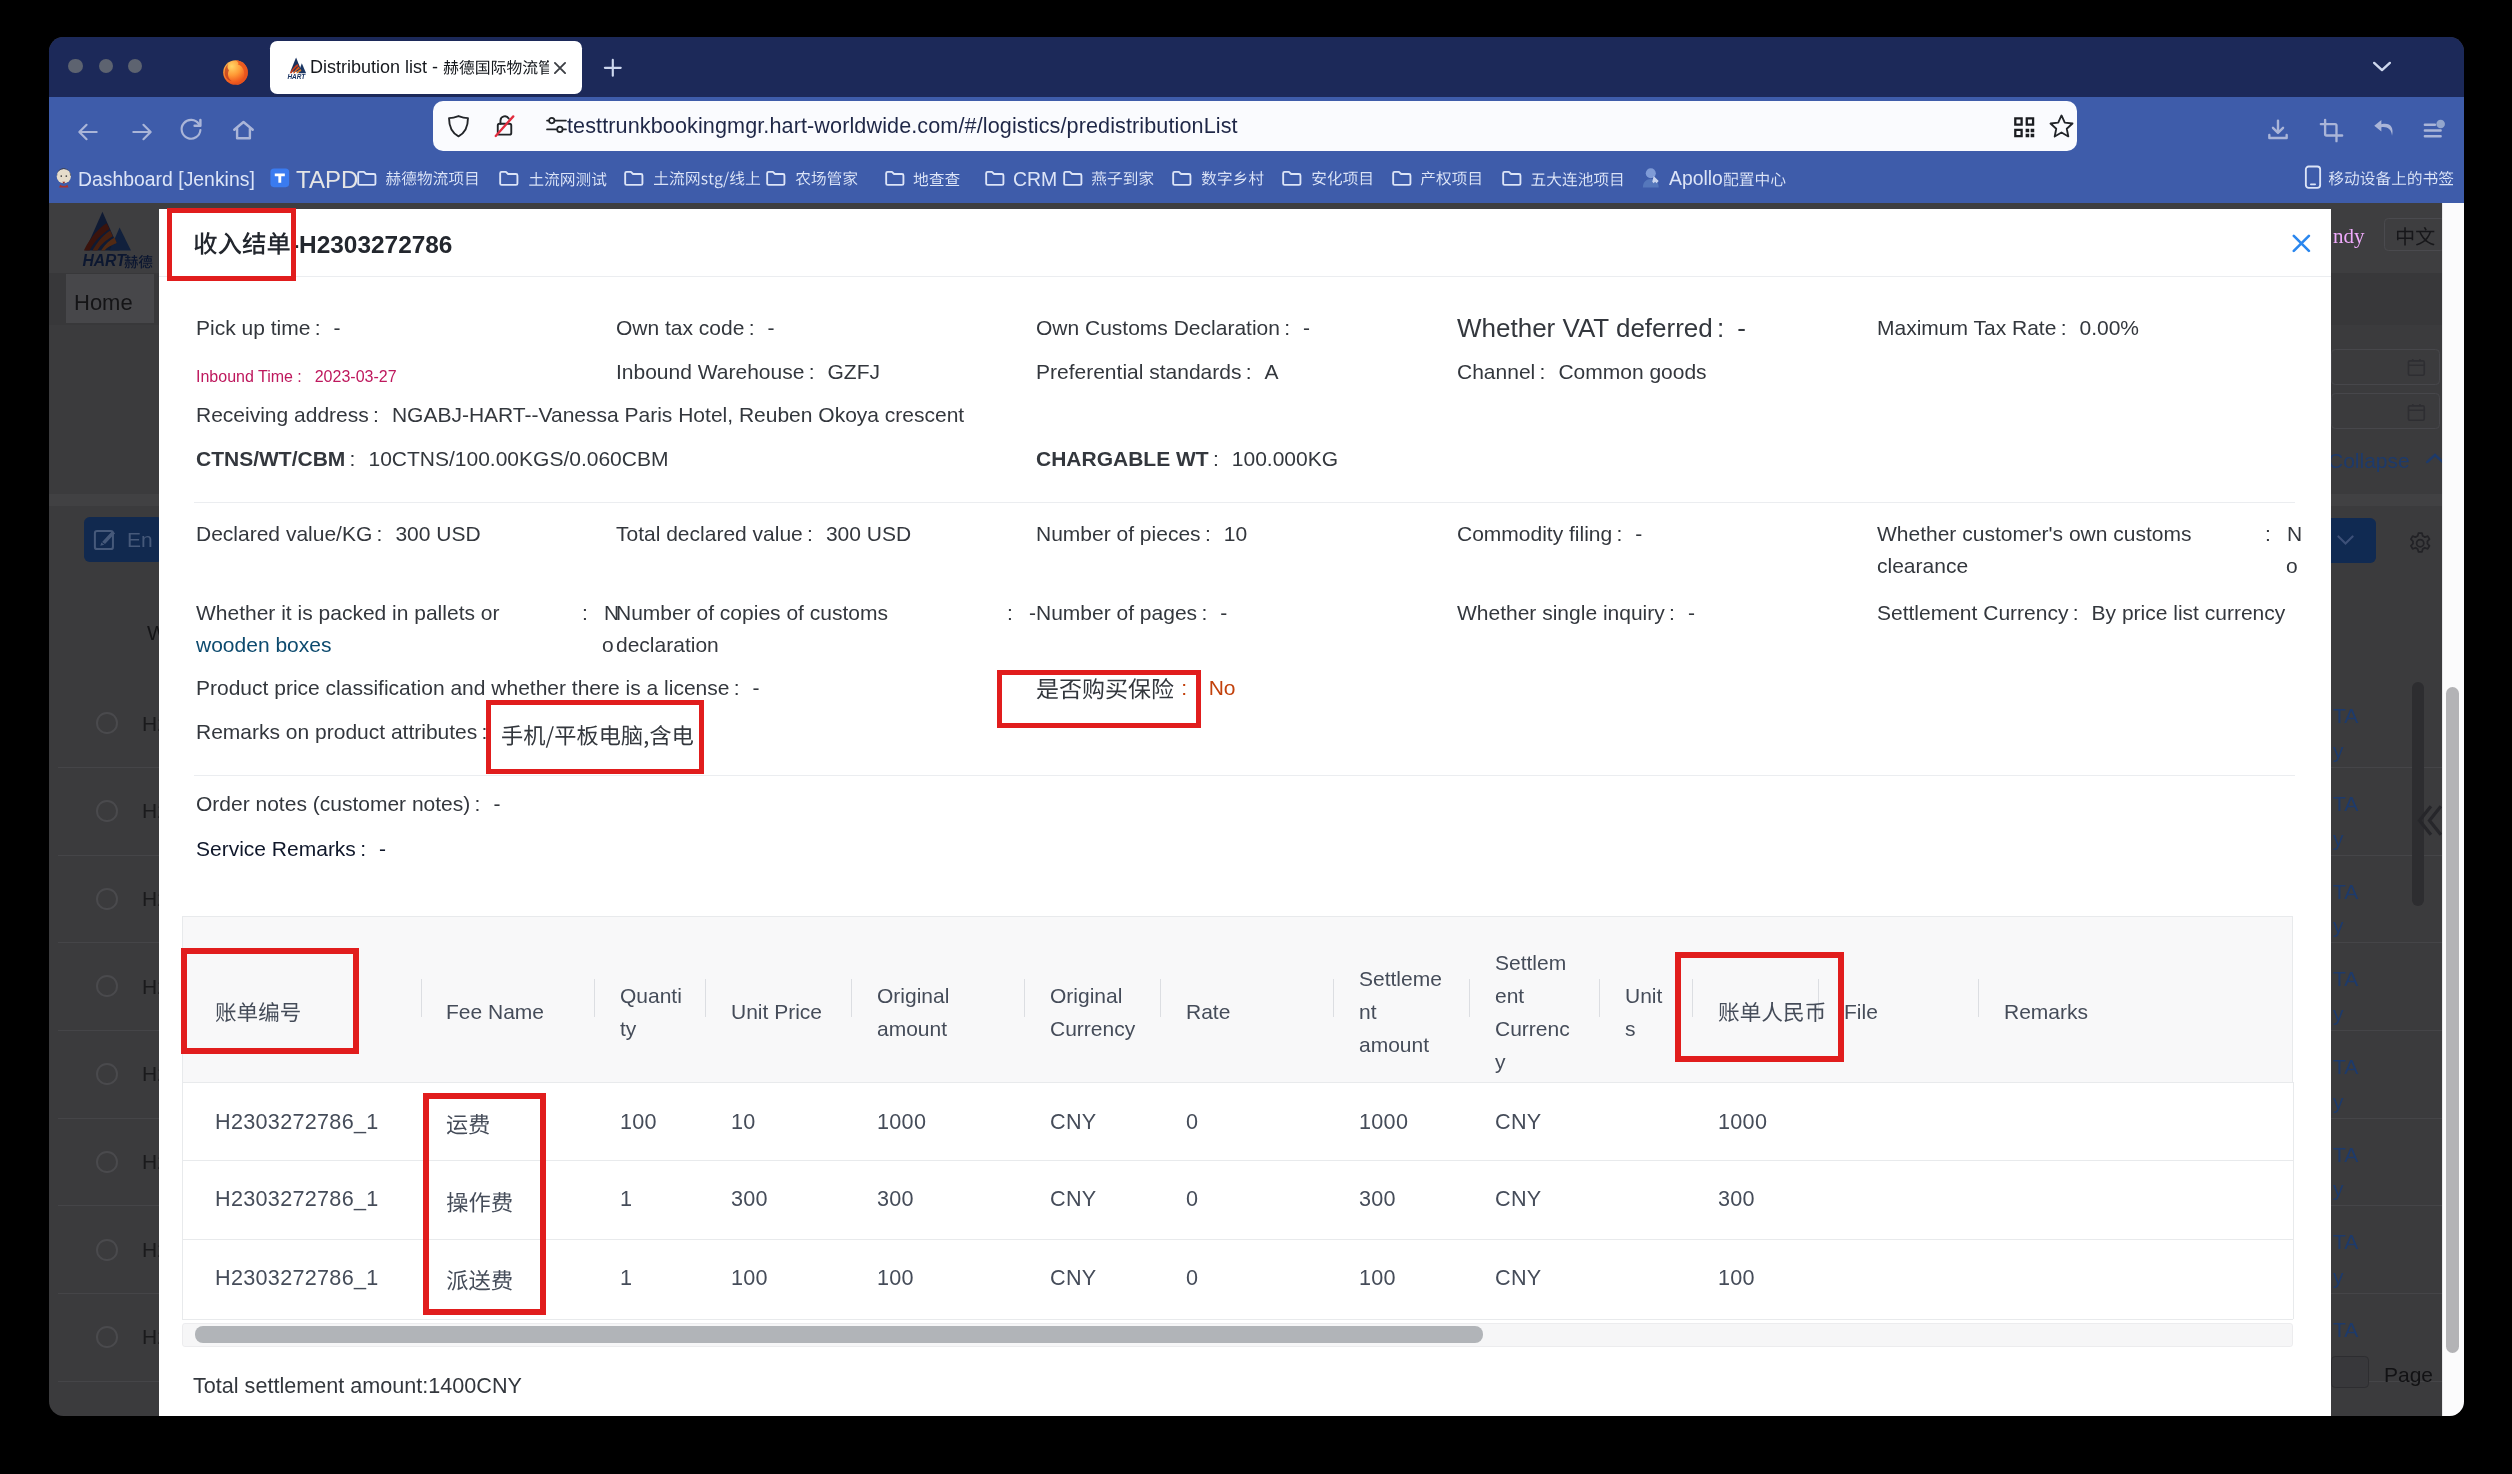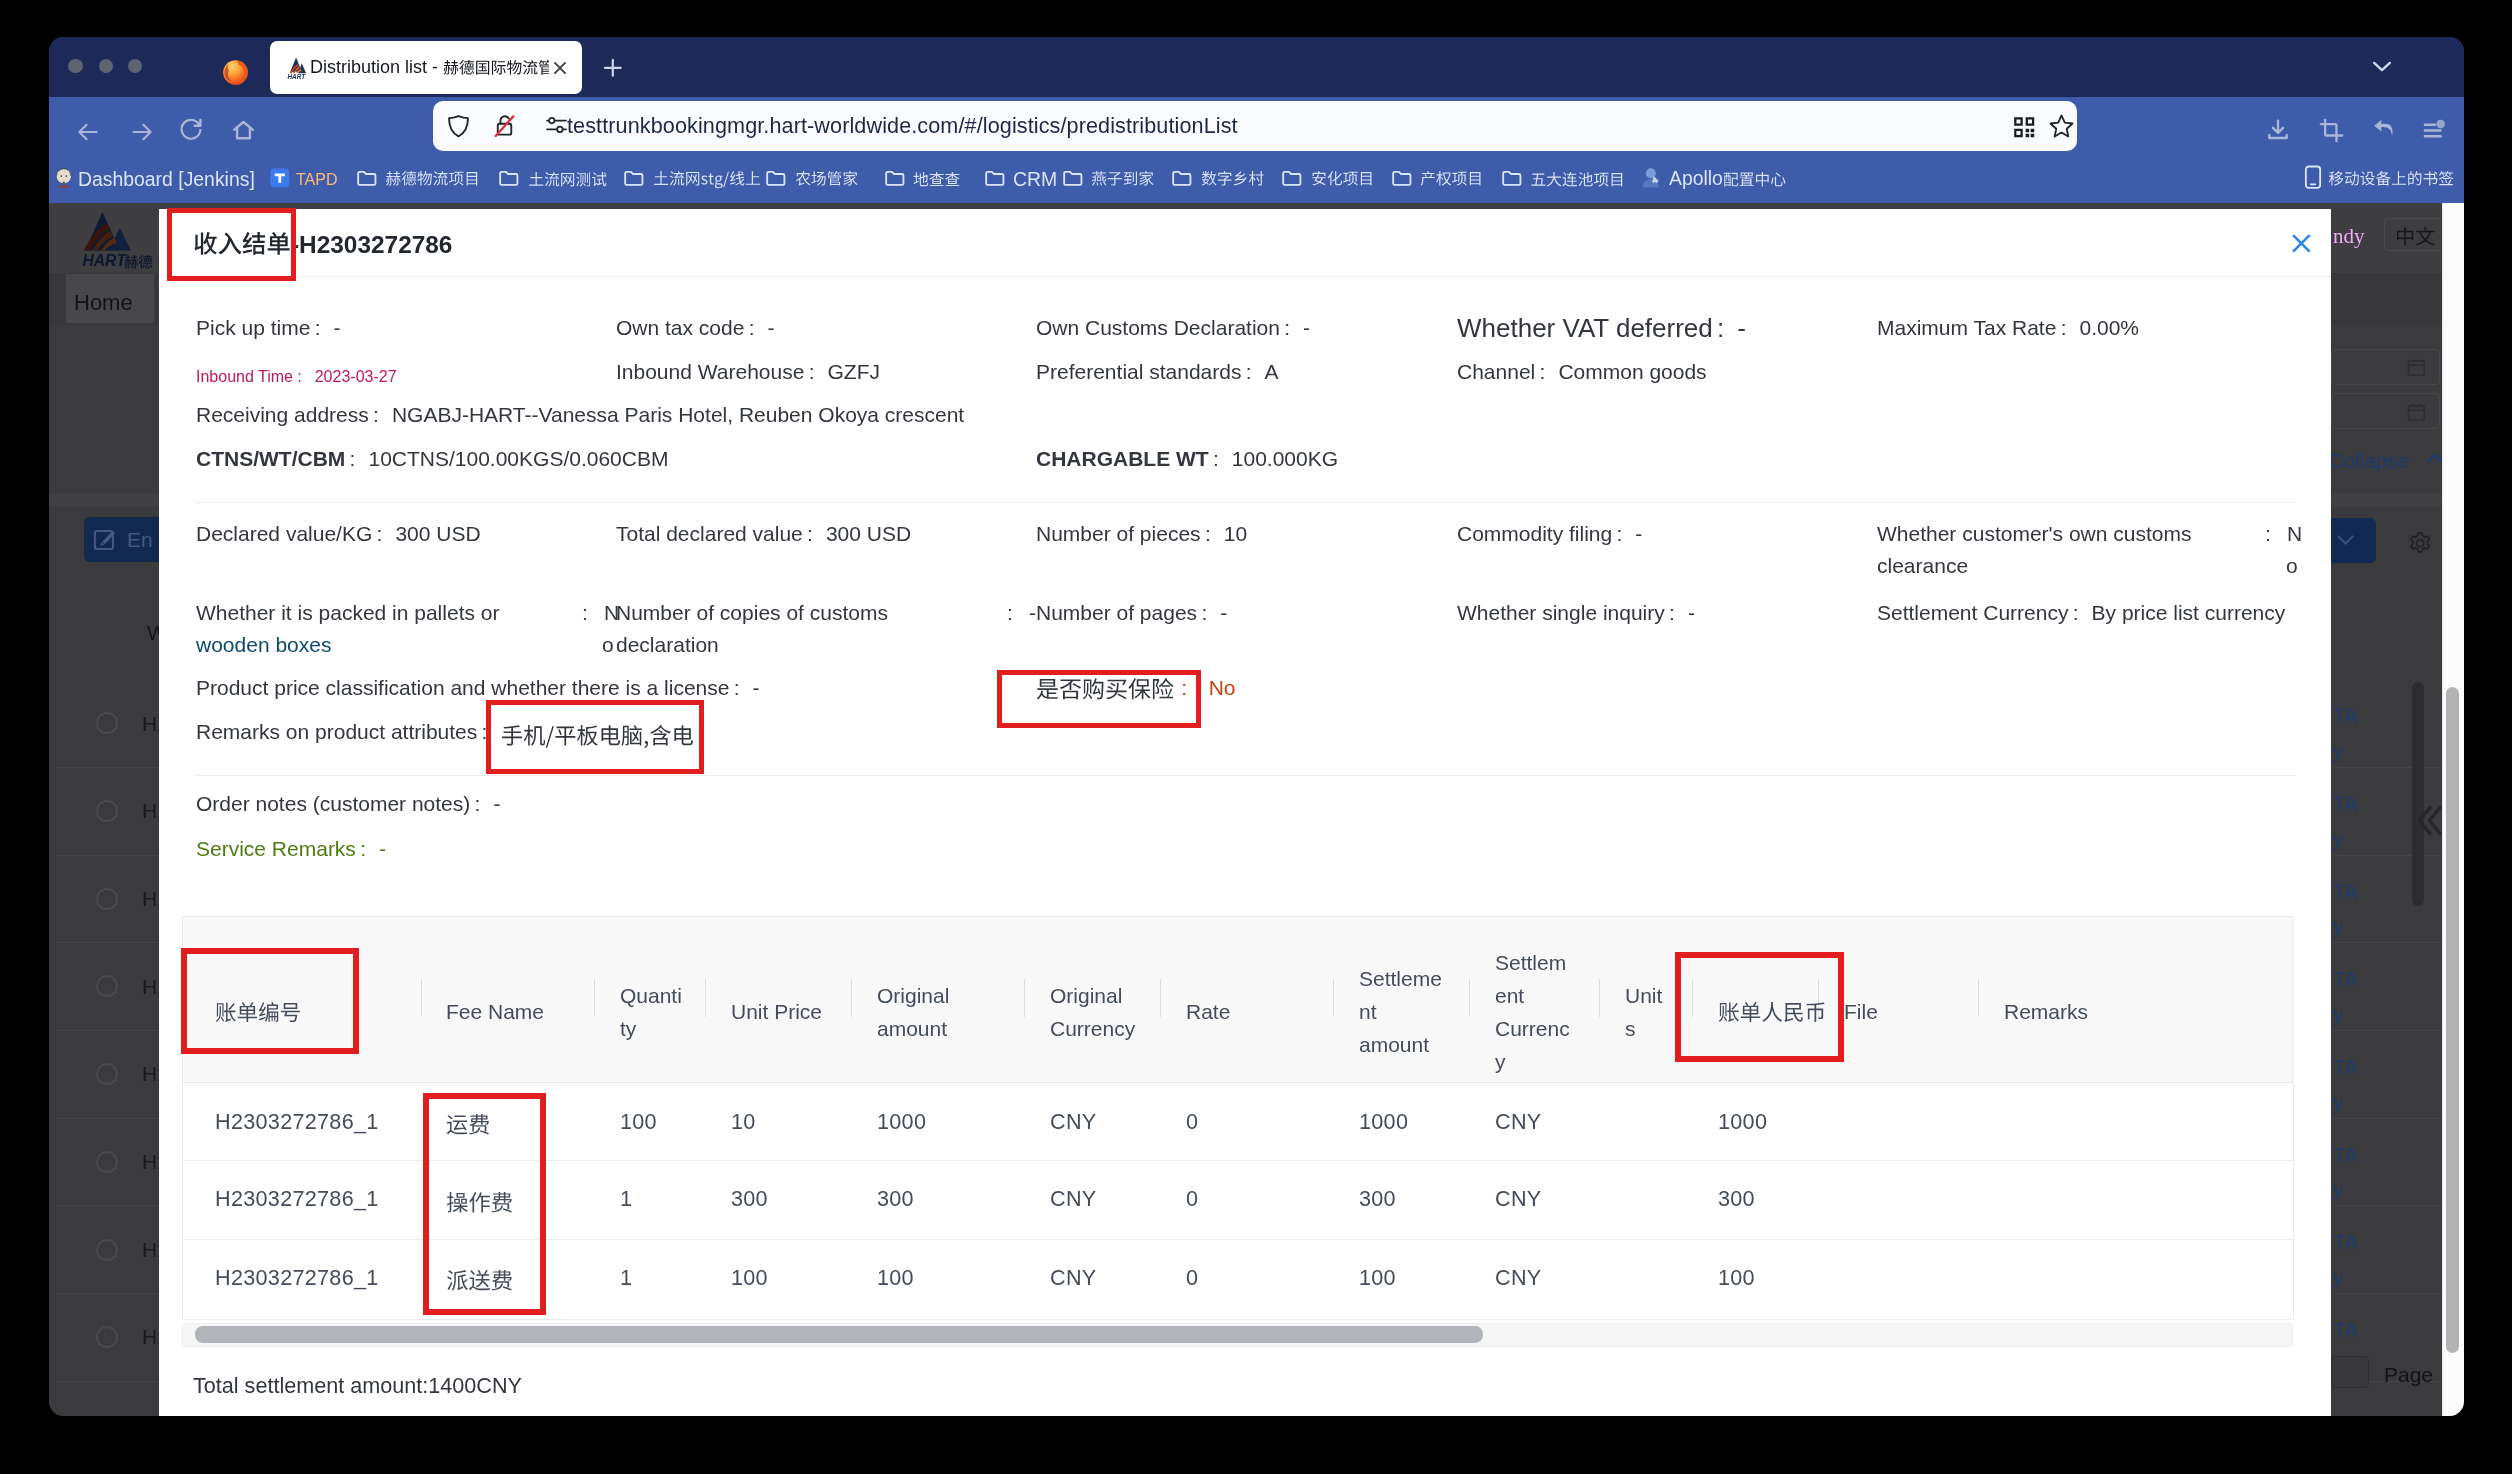--- a/index.html
+++ b/index.html
@@ -103,21 +103,21 @@
       <circle cx="11.5" cy="14" r="1.2" fill="#444"></circle>
       <circle cx="18.5" cy="14" r="1.2" fill="#444"></circle>
       <path d="M10 26 c3 2.5 7 2.5 10 0 l1.5 4 H8.5 Z" fill="#a8322c"></path>
       <path d="M13 22 h4 l-2 3z" fill="#8c2a25"></path>
     </svg>
 <div style="position:absolute;left:29px;top:130px;font-size:19.4px;font-weight:400;color:#dce4f7;letter-spacing:0;line-height:25px;white-space:nowrap;">Dashboard [Jenkins]</div>
 <svg class="abs" style="left:220px;top:130px" width="21.6" height="21.6" viewBox="0 0 30 30">
       <rect x="2" y="2" width="26" height="26" rx="5" fill="#3a7bf0"></rect>
       <path d="M8 9 H22 V13 H17 V22 H13 V13 H8 Z" fill="#fff"></path>
     </svg>
-<div style="position:absolute;left:247px;top:130px;font-size:16px;font-weight:400;color:#fdba74;letter-spacing:0;line-height:25px;white-space:nowrap;text-align:center;">TAPD</div>
+<div style="position:absolute;left:247px;top:130px;font-size:24px;font-weight:400;color:#e5e5e5;letter-spacing:0;line-height:25px;white-space:nowrap;text-align:center;">TAPD</div>
 <svg class="abs" style="left:307px;top:132px" width="21.6" height="18.7" viewBox="0 0 30 26">
       <path d="M3 6 a2 2 0 0 1 2 -2 H11 l3 3 H25 a2 2 0 0 1 2 2 V20 a2 2 0 0 1 -2 2 H5 a2 2 0 0 1 -2 -2 Z" stroke="#dce4f7" stroke-width="2.6" fill="none" stroke-linejoin="round"></path>
     </svg>
 <div style="position:absolute;left:336px;top:134px"><svg width="96" height="15" viewBox="0 -18.55 133 21" style="overflow:visible">
         <path d="M15.1 -18.5H16.6V-10.7H15.1ZM10.9 -11.7H20.9V-10.1H10.9ZM11.6 -15.7H20V-14.2H11.6ZM13.9 -10.7H15.2Q15.1 -7.8 14.9 -5.4Q14.6 -3 13.9 -1.2Q13.2 0.5 11.7 1.7Q11.5 1.5 11.2 1.1Q10.9 0.8 10.7 0.6Q12.1 -0.4 12.7 -2Q13.4 -3.6 13.6 -5.8Q13.8 -8 13.9 -10.7ZM18.2 -8.2 19.4 -8.5Q19.8 -7.6 20.2 -6.6Q20.6 -5.7 20.8 -4.7Q21.1 -3.8 21.2 -3.1L20 -2.7Q19.9 -3.4 19.6 -4.4Q19.3 -5.3 19 -6.3Q18.6 -7.3 18.2 -8.2ZM12 -8.5 13.2 -8.2Q12.9 -6.7 12.5 -5.2Q12 -3.7 11.4 -2.7Q11.2 -2.8 10.9 -3Q10.5 -3.2 10.3 -3.3Q10.9 -4.3 11.3 -5.7Q11.7 -7 12 -8.5ZM16.6 -10.7H18V0.1Q18 0.7 17.8 1Q17.7 1.3 17.3 1.5Q17 1.7 16.3 1.7Q15.7 1.8 14.7 1.8Q14.7 1.5 14.6 1.1Q14.4 0.7 14.3 0.4Q15 0.4 15.5 0.4Q16.1 0.4 16.3 0.4Q16.5 0.4 16.5 0.3Q16.6 0.3 16.6 0.1ZM5.2 -18.5H6.7V-10.7H5.2ZM1.1 -11.7H10.3V-10.1H1.1ZM2 -15.7H9.7V-14.2H2ZM4.1 -10.7H5.4Q5.4 -7.8 5.2 -5.4Q4.9 -3 4.2 -1.2Q3.5 0.6 2 1.8Q1.8 1.5 1.5 1.2Q1.2 0.9 1 0.7Q2.4 -0.4 3 -2Q3.6 -3.6 3.8 -5.8Q4 -8 4.1 -10.7ZM8.2 -8.1 9.3 -8.5Q9.7 -7.6 10.1 -6.5Q10.5 -5.5 10.6 -4.7L9.5 -4.3Q9.4 -5.1 9 -6.2Q8.6 -7.2 8.2 -8.1ZM2.2 -8.5 3.4 -8.3Q3.2 -6.8 2.8 -5.4Q2.4 -4 1.8 -3Q1.7 -3.1 1.3 -3.3Q1 -3.5 0.7 -3.6Q1.3 -4.5 1.6 -5.9Q2 -7.2 2.2 -8.5ZM6.7 -10.7H8.1V-0Q8.1 0.5 7.9 0.9Q7.8 1.2 7.4 1.4Q7.1 1.5 6.5 1.6Q5.9 1.6 4.9 1.6Q4.9 1.3 4.8 0.9Q4.6 0.6 4.5 0.3Q5.1 0.3 5.7 0.3Q6.2 0.3 6.4 0.3Q6.6 0.3 6.6 0.2Q6.7 0.1 6.7 -0.1ZM29.2 -16.7H43V-15.3H29.2ZM29 -6.8H43.1V-5.4H29ZM34.5 -4.8 35.7 -5.3Q36.2 -4.7 36.7 -3.9Q37.1 -3.1 37.4 -2.6L36.1 -2Q35.9 -2.6 35.4 -3.4Q34.9 -4.2 34.5 -4.8ZM32.2 -3.7H33.7V-0.4Q33.7 -0.1 33.9 0Q34.1 0.2 34.7 0.2Q34.9 0.2 35.3 0.2Q35.7 0.2 36.1 0.2Q36.6 0.2 37 0.2Q37.5 0.2 37.7 0.2Q38 0.2 38.2 0Q38.4 -0.1 38.5 -0.6Q38.5 -1 38.6 -1.9Q38.8 -1.8 39.2 -1.6Q39.6 -1.5 39.9 -1.4Q39.8 -0.3 39.6 0.4Q39.4 1 39 1.2Q38.6 1.5 37.8 1.5Q37.7 1.5 37.2 1.5Q36.8 1.5 36.2 1.5Q35.6 1.5 35.2 1.5Q34.7 1.5 34.6 1.5Q33.7 1.5 33.1 1.3Q32.6 1.1 32.4 0.7Q32.2 0.3 32.2 -0.4ZM30.1 -3.9 31.4 -3.4Q31 -2.3 30.5 -1.1Q30.1 0.1 29.4 1L28.1 0.2Q28.5 -0.3 28.9 -1Q29.3 -1.7 29.6 -2.5Q29.9 -3.2 30.1 -3.9ZM39.7 -3.6 40.9 -4.1Q41.4 -3.4 41.8 -2.7Q42.2 -1.9 42.6 -1.2Q43 -0.4 43.2 0.1L41.8 0.7Q41.7 0.2 41.3 -0.6Q41 -1.3 40.5 -2.1Q40.1 -2.9 39.7 -3.6ZM38.5 -12.5V-9.5H40.8V-12.5ZM34.9 -12.5V-9.5H37.2V-12.5ZM31.5 -12.5V-9.5H33.7V-12.5ZM30.2 -13.7H42.2V-8.2H30.2ZM35.3 -18.6 37 -18.5Q36.9 -17.6 36.8 -16.6Q36.6 -15.7 36.5 -14.8Q36.3 -13.9 36.2 -13.3L34.6 -13.4Q34.8 -14.1 34.9 -15Q35 -15.9 35.2 -16.8Q35.3 -17.8 35.3 -18.6ZM27.7 -13.7 29.2 -13.2Q28.5 -11.8 27.6 -10.4Q26.6 -8.9 25.6 -7.7Q24.6 -6.4 23.6 -5.4Q23.5 -5.6 23.4 -5.9Q23.2 -6.2 23 -6.4Q22.8 -6.7 22.6 -6.9Q23.6 -7.8 24.5 -8.9Q25.4 -10 26.3 -11.2Q27.1 -12.5 27.7 -13.7ZM27.3 -18.5 28.8 -17.9Q28.2 -16.9 27.3 -15.9Q26.4 -14.9 25.4 -14Q24.5 -13.1 23.6 -12.3Q23.5 -12.5 23.4 -12.7Q23.2 -13 23.1 -13.2Q22.9 -13.5 22.8 -13.6Q23.6 -14.3 24.4 -15.1Q25.3 -15.9 26.1 -16.8Q26.8 -17.7 27.3 -18.5ZM25.9 -9.6 26.6 -10.4 27.4 -10.1V1.8H25.9ZM55.7 -18.5 57.3 -18.2Q56.9 -16.4 56.2 -14.7Q55.6 -13 54.8 -11.6Q54.1 -10.1 53.1 -9Q53 -9.2 52.8 -9.4Q52.5 -9.5 52.3 -9.7Q52 -9.9 51.9 -10Q52.8 -11 53.5 -12.3Q54.3 -13.7 54.8 -15.2Q55.4 -16.8 55.7 -18.5ZM63.3 -14.8H64.9Q64.9 -14.8 64.9 -14.6Q64.9 -14.5 64.9 -14.3Q64.9 -14.1 64.9 -13.9Q64.7 -10.2 64.5 -7.6Q64.3 -5 64.1 -3.3Q63.9 -1.6 63.6 -0.7Q63.4 0.2 63 0.6Q62.7 1.1 62.3 1.3Q62 1.4 61.5 1.5Q61 1.5 60.4 1.5Q59.7 1.5 59 1.5Q58.9 1.1 58.8 0.7Q58.7 0.2 58.5 -0.1Q59.3 -0.1 59.9 -0.1Q60.5 -0 60.8 -0Q61.1 -0 61.3 -0.1Q61.5 -0.2 61.6 -0.4Q61.9 -0.7 62.1 -1.6Q62.4 -2.5 62.6 -4.1Q62.8 -5.7 63 -8.3Q63.2 -10.8 63.3 -14.4ZM55.6 -14.8H64V-13.2H54.9ZM57.8 -14.3 59.1 -13.7Q58.6 -11.7 57.8 -9.7Q57 -7.7 55.9 -6Q54.8 -4.3 53.5 -3.2Q53.3 -3.4 52.9 -3.7Q52.6 -4 52.2 -4.2Q53.2 -4.9 54.1 -6.1Q54.9 -7.2 55.7 -8.5Q56.4 -9.9 56.9 -11.4Q57.5 -12.9 57.8 -14.3ZM61 -14.2 62.3 -13.6Q61.9 -11.3 61.2 -9.2Q60.6 -7 59.6 -5Q58.7 -3 57.6 -1.4Q56.4 0.3 55 1.4Q54.8 1.1 54.4 0.9Q54 0.6 53.6 0.4Q55.1 -0.6 56.2 -2.2Q57.4 -3.8 58.3 -5.7Q59.3 -7.7 59.9 -9.8Q60.6 -12 61 -14.2ZM44.8 -6.3Q45.8 -6.5 47.2 -6.9Q48.5 -7.3 50 -7.7Q51.5 -8.2 53 -8.6L53.2 -7.2Q51.1 -6.5 49 -5.9Q46.9 -5.2 45.2 -4.7ZM48.9 -18.5H50.4V1.8H48.9ZM46.2 -17.2 47.6 -17Q47.4 -15.5 47.2 -14.1Q46.9 -12.6 46.6 -11.4Q46.3 -10.1 45.9 -9.1Q45.8 -9.2 45.5 -9.4Q45.3 -9.5 45.1 -9.6Q44.8 -9.8 44.6 -9.8Q45.1 -10.8 45.3 -12Q45.6 -13.2 45.8 -14.5Q46 -15.9 46.2 -17.2ZM46.3 -14H52.7V-12.4H46ZM73 -15.6H86.8V-14.1H73ZM78.7 -7.9H80.2V0.8H78.7ZM74.8 -8H76.3V-5.7Q76.3 -4.8 76.2 -3.8Q76.1 -2.8 75.8 -1.9Q75.4 -0.9 74.8 0Q74.1 0.9 73 1.7Q72.9 1.5 72.7 1.3Q72.5 1.1 72.2 0.9Q72 0.7 71.8 0.6Q73.2 -0.3 73.8 -1.4Q74.4 -2.5 74.6 -3.6Q74.8 -4.7 74.8 -5.7ZM81.7 -13 82.9 -13.8Q83.6 -13.1 84.4 -12.2Q85.1 -11.3 85.8 -10.5Q86.4 -9.7 86.8 -9L85.5 -8.1Q85.1 -8.8 84.5 -9.6Q83.9 -10.5 83.1 -11.4Q82.4 -12.3 81.7 -13ZM82.6 -8H84.2V-0.8Q84.2 -0.5 84.2 -0.3Q84.2 -0.1 84.3 -0.1Q84.3 -0 84.4 0Q84.5 0 84.6 0Q84.7 0 84.9 0Q85.1 0 85.3 0Q85.4 0 85.5 0Q85.7 0 85.7 -0Q85.9 -0.2 86 -0.6Q86 -0.9 86 -1.5Q86 -2.1 86 -2.9Q86.3 -2.7 86.6 -2.5Q86.9 -2.3 87.2 -2.2Q87.2 -1.5 87.1 -0.8Q87.1 -0 87 0.3Q86.8 0.9 86.4 1.1Q86.2 1.3 85.9 1.3Q85.6 1.4 85.3 1.4Q85.1 1.4 84.8 1.4Q84.4 1.4 84.3 1.4Q83.9 1.4 83.6 1.3Q83.3 1.2 83 1Q82.8 0.8 82.7 0.4Q82.6 0 82.6 -1ZM73.7 -8.8Q73.7 -9 73.6 -9.3Q73.5 -9.6 73.4 -9.9Q73.3 -10.2 73.3 -10.4Q73.6 -10.4 74 -10.6Q74.4 -10.7 74.7 -11Q74.9 -11.2 75.4 -11.7Q75.8 -12.2 76.4 -12.9Q76.9 -13.6 77.4 -14.2Q77.9 -14.8 78.1 -15.2H80Q79.6 -14.6 79 -13.9Q78.5 -13.2 77.9 -12.4Q77.3 -11.6 76.7 -11Q76.2 -10.3 75.7 -9.8Q75.7 -9.8 75.5 -9.7Q75.3 -9.7 75 -9.6Q74.7 -9.5 74.4 -9.3Q74.1 -9.2 73.9 -9.1Q73.7 -8.9 73.7 -8.8ZM73.7 -8.8 73.7 -10 74.7 -10.6 84.7 -11.1Q84.7 -10.8 84.8 -10.4Q84.9 -10 85 -9.8Q82.1 -9.6 80.2 -9.4Q78.3 -9.3 77.1 -9.2Q75.9 -9.1 75.2 -9Q74.5 -9 74.2 -8.9Q73.9 -8.8 73.7 -8.8ZM78.3 -18.1 79.8 -18.5Q80.2 -17.7 80.6 -16.8Q80.9 -15.9 81.1 -15.3L79.5 -14.8Q79.4 -15.5 79 -16.4Q78.7 -17.3 78.3 -18.1ZM67.9 -17 68.8 -18.2Q69.5 -17.8 70.2 -17.4Q70.9 -16.9 71.6 -16.4Q72.2 -15.9 72.6 -15.5L71.6 -14.2Q71.2 -14.6 70.6 -15.1Q70 -15.6 69.3 -16.1Q68.5 -16.6 67.9 -17ZM66.9 -11 67.8 -12.2Q68.5 -11.9 69.2 -11.5Q70 -11.1 70.7 -10.7Q71.4 -10.3 71.8 -9.9L70.9 -8.5Q70.5 -8.9 69.8 -9.4Q69.1 -9.8 68.4 -10.2Q67.6 -10.7 66.9 -11ZM67.4 0.3Q68 -0.5 68.8 -1.7Q69.5 -2.8 70.2 -4.2Q71 -5.5 71.6 -6.7L72.8 -5.7Q72.3 -4.5 71.6 -3.2Q70.9 -2 70.2 -0.8Q69.5 0.4 68.8 1.5ZM89 -15.9H96V-14.3H89ZM91.8 -15.2H93.4V-4.3H91.8ZM88.6 -4Q89.5 -4.3 90.8 -4.6Q92 -5 93.3 -5.4Q94.7 -5.8 96.1 -6.2L96.3 -4.8Q94.4 -4.2 92.5 -3.5Q90.6 -2.9 89.1 -2.3ZM96.4 -17.5H109.1V-16H96.4ZM101.7 -16.9 103.7 -16.6Q103.3 -15.6 102.8 -14.7Q102.4 -13.7 102 -13L100.5 -13.3Q100.9 -14.1 101.2 -15.1Q101.5 -16.1 101.7 -16.9ZM101.6 -11H103.3V-6.4Q103.3 -5.3 103 -4.2Q102.7 -3 102 -2Q101.2 -0.9 99.8 0Q98.4 1 96.1 1.7Q96 1.5 95.8 1.3Q95.6 1 95.4 0.8Q95.2 0.6 95 0.4Q97.3 -0.2 98.6 -1Q99.9 -1.8 100.6 -2.7Q101.2 -3.6 101.4 -4.6Q101.6 -5.5 101.6 -6.4ZM103.2 -2 104.2 -3Q105.1 -2.5 106 -1.9Q106.9 -1.2 107.8 -0.6Q108.6 0 109.2 0.6L108.1 1.7Q107.5 1.2 106.7 0.5Q105.9 -0.1 105 -0.8Q104 -1.5 103.2 -2ZM97.2 -13.7H107.6V-3.4H105.9V-12.2H98.8V-3.4H97.2ZM114.6 -11.9H127.3V-10.3H114.6ZM114.6 -6.7H127.3V-5.1H114.6ZM114.6 -1.5H127.3V0.1H114.6ZM113.5 -17.1H128.4V1.6H126.7V-15.5H115.1V1.6H113.5Z" fill="#dce4f7"></path>
       </svg></div>
 <svg class="abs" style="left:449px;top:132px" width="21.6" height="18.7" viewBox="0 0 30 26">
       <path d="M3 6 a2 2 0 0 1 2 -2 H11 l3 3 H25 a2 2 0 0 1 2 2 V20 a2 2 0 0 1 -2 2 H5 a2 2 0 0 1 -2 -2 Z" stroke="#dce4f7" stroke-width="2.6" fill="none" stroke-linejoin="round"></path>
     </svg>
 <div style="position:absolute;left:479px;top:135px"><svg width="80" height="15" viewBox="0 -18.47 111 21" style="overflow:visible">
@@ -338,21 +338,21 @@
 <div style="position:absolute;left:37px;top:463px;font-size:21px;color:#33373d;white-space:nowrap;line-height:32px"><span style="">Product price classification and whether there is a license</span><span style="padding:0 13px 0 4.3px">:</span>-</div>
 <div style="position:absolute;left:877px;top:463px;font-size:21px;color:#c2410c;white-space:nowrap;line-height:32px"><svg width="138" height="21.6" viewBox="0 -27.11 192 30" style="vertical-align:-4.7px;overflow:visible;display:inline-block">
           <path d="M1.9 -12.8H30.2V-10.6H1.9ZM16.1 -7.1H28.1V-4.9H16.1ZM15.1 -11.8H17.5V0.3H15.1ZM8.8 -6.6Q9.8 -4 11.5 -2.6Q13.2 -1.3 15.6 -0.8Q18.1 -0.4 21.2 -0.3Q21.6 -0.3 22.5 -0.3Q23.4 -0.3 24.7 -0.3Q25.9 -0.3 27.1 -0.3Q28.3 -0.4 29.3 -0.4Q30.3 -0.4 30.8 -0.4Q30.6 -0.1 30.4 0.3Q30.3 0.7 30.1 1.2Q30 1.6 29.9 1.9H28H21.1Q18.3 1.9 16.1 1.6Q13.8 1.3 12.1 0.5Q10.3 -0.4 9 -1.9Q7.7 -3.5 6.8 -5.9ZM7.4 -9.6 9.8 -9.2Q9 -5.2 7.3 -2.3Q5.6 0.7 3 2.6Q2.8 2.4 2.5 2Q2.1 1.7 1.8 1.4Q1.4 1.1 1.1 0.9Q3.7 -0.7 5.2 -3.4Q6.8 -6.1 7.4 -9.6ZM7.6 -19.4V-16.8H24.2V-19.4ZM7.6 -23.7V-21.1H24.2V-23.7ZM5.2 -25.6H26.7V-15H5.2ZM39 -1.1H57.1V1H39ZM37.6 -9.5H58.6V2.5H56V-7.4H40.1V2.6H37.6ZM34.1 -25.1H61.9V-22.8H34.1ZM49.5 -24.2 51.8 -23.1Q49.8 -20.6 47.1 -18.4Q44.3 -16.3 41.1 -14.6Q38 -12.9 34.8 -11.7Q34.7 -12 34.4 -12.4Q34.1 -12.8 33.7 -13.2Q33.4 -13.7 33.1 -13.9Q36.3 -14.9 39.4 -16.5Q42.5 -18 45.1 -19.9Q47.7 -21.9 49.5 -24.2ZM50.5 -18.1 52.3 -19.7Q54.1 -19 56 -17.9Q58 -16.9 59.8 -15.9Q61.5 -14.8 62.7 -13.9L61 -12.1Q59.8 -13 58.1 -14.1Q56.3 -15.2 54.3 -16.3Q52.4 -17.3 50.5 -18.1ZM46.7 -19.5 49.2 -21.9 49.2 -21.9V-10.5H46.7ZM70.9 -20.2H72.9V-11.9Q72.9 -10.2 72.6 -8.2Q72.4 -6.3 71.8 -4.4Q71.2 -2.5 69.9 -0.7Q68.7 1.1 66.6 2.5Q66.3 2.1 65.9 1.7Q65.5 1.3 65.2 1Q67.2 -0.2 68.4 -1.8Q69.5 -3.4 70.1 -5.2Q70.6 -6.9 70.7 -8.6Q70.9 -10.4 70.9 -11.9ZM72.3 -3.7 74 -4.8Q74.8 -4 75.6 -3Q76.5 -2 77.2 -1Q78 -0.1 78.4 0.7L76.7 2Q76.3 1.2 75.5 0.2Q74.8 -0.8 74 -1.8Q73.1 -2.8 72.3 -3.7ZM66.6 -25H77.1V-5.7H75.2V-22.8H68.5V-5.6H66.6ZM82.3 -26.9 84.6 -26.4Q84 -24.2 83.1 -22Q82.3 -19.8 81.3 -18Q80.3 -16.1 79.2 -14.6Q79 -14.8 78.7 -15.1Q78.3 -15.4 78 -15.7Q77.6 -15.9 77.3 -16.1Q78.4 -17.4 79.3 -19.2Q80.3 -20.9 81 -22.9Q81.8 -24.9 82.3 -26.9ZM81.9 -21.8H92.6V-19.6H80.8ZM91.5 -21.8H93.8Q93.8 -21.8 93.8 -21.6Q93.8 -21.3 93.8 -21Q93.8 -20.7 93.8 -20.6Q93.7 -14.9 93.5 -11Q93.3 -7.1 93.1 -4.6Q92.9 -2.1 92.6 -0.8Q92.3 0.6 91.9 1.2Q91.4 1.8 90.8 2.1Q90.3 2.4 89.5 2.5Q88.8 2.6 87.7 2.5Q86.6 2.5 85.4 2.5Q85.4 2 85.2 1.3Q85 0.6 84.7 0.1Q86 0.2 87 0.2Q88.1 0.2 88.6 0.2Q89 0.2 89.3 0.1Q89.5 0 89.8 -0.3Q90.1 -0.7 90.4 -2Q90.7 -3.3 90.9 -5.7Q91.1 -8.2 91.2 -12Q91.4 -15.8 91.5 -21.3ZM79.5 -4.3 79.4 -6.2 80.5 -6.9 88.3 -8.4Q88.3 -8 88.4 -7.4Q88.6 -6.9 88.7 -6.5Q85.9 -6 84.2 -5.6Q82.4 -5.2 81.5 -5Q80.6 -4.8 80.2 -4.6Q79.8 -4.5 79.5 -4.3ZM79.5 -4.3Q79.5 -4.6 79.3 -5Q79.2 -5.3 79.1 -5.7Q79 -6.1 78.8 -6.4Q79.2 -6.5 79.5 -7Q79.8 -7.6 80.2 -8.4Q80.4 -8.9 80.9 -10.3Q81.4 -11.7 81.9 -13.5Q82.4 -15.3 82.8 -17.1L85 -16.5Q84.5 -14.6 83.9 -12.6Q83.2 -10.6 82.5 -8.8Q81.7 -7 81 -5.6V-5.6Q81 -5.6 80.8 -5.4Q80.5 -5.3 80.3 -5.1Q80 -4.9 79.7 -4.7Q79.5 -4.5 79.5 -4.3ZM85.5 -12.2 87.2 -12.8Q87.8 -11.5 88.3 -10.1Q88.8 -8.7 89.3 -7.3Q89.7 -6 89.9 -5L88.1 -4.3Q87.9 -5.3 87.5 -6.7Q87.1 -8 86.5 -9.5Q86 -11 85.5 -12.2ZM112.6 -20.5H115Q114.9 -16.6 114.6 -13.4Q114.3 -10.2 113.5 -7.6Q112.6 -5.1 110.9 -3.1Q109.2 -1.1 106.3 0.3Q103.4 1.7 98.9 2.6Q98.8 2.2 98.4 1.6Q98 1 97.7 0.6Q102 -0.2 104.7 -1.5Q107.4 -2.7 109 -4.5Q110.5 -6.2 111.3 -8.6Q112 -10.9 112.3 -13.9Q112.5 -16.9 112.6 -20.5ZM98.1 -9.6H126V-7.4H98.1ZM113 -3.8 114.3 -5.5Q116.4 -4.6 118.5 -3.6Q120.7 -2.5 122.6 -1.4Q124.4 -0.3 125.8 0.6L124.2 2.5Q122.9 1.5 121.1 0.4Q119.3 -0.7 117.2 -1.8Q115.1 -2.9 113 -3.8ZM103.1 -19 104.3 -20.6Q105.4 -20.2 106.6 -19.6Q107.8 -19.1 108.9 -18.4Q110 -17.8 110.7 -17.2L109.3 -15.4Q108.7 -16 107.6 -16.6Q106.5 -17.3 105.3 -17.9Q104.1 -18.6 103.1 -19ZM99.5 -14.4 100.8 -16Q101.9 -15.6 103.1 -15Q104.3 -14.5 105.3 -13.9Q106.4 -13.3 107.1 -12.7L105.7 -10.9Q105.1 -11.5 104 -12.1Q103 -12.7 101.8 -13.3Q100.6 -13.9 99.5 -14.4ZM99.6 -24.8H123.9V-22.5H99.6ZM123.2 -24.8H123.6L124 -25L125.8 -24.2Q124.9 -22.3 123.9 -20.3Q122.9 -18.3 121.9 -16.9L119.9 -17.9Q120.5 -18.7 121.1 -19.8Q121.7 -20.9 122.2 -22.1Q122.8 -23.3 123.2 -24.4ZM147.1 -15.9H149.5V2.6H147.1ZM137.8 -11.2H158.5V-9H137.8ZM150.2 -10.3Q151.2 -8.4 152.7 -6.6Q154.2 -4.7 155.9 -3.2Q157.7 -1.7 159.4 -0.7Q159.1 -0.5 158.8 -0.1Q158.5 0.2 158.2 0.5Q157.9 0.9 157.7 1.2Q155.9 0.1 154.2 -1.7Q152.4 -3.4 150.9 -5.4Q149.4 -7.5 148.4 -9.6ZM146.6 -10.5 148.5 -9.8Q147.4 -7.6 145.8 -5.5Q144.2 -3.4 142.3 -1.7Q140.5 0 138.5 1.1Q138.3 0.8 138 0.5Q137.8 0.2 137.5 -0.2Q137.1 -0.5 136.9 -0.8Q138.8 -1.7 140.6 -3.2Q142.5 -4.8 144 -6.7Q145.6 -8.6 146.6 -10.5ZM142.5 -23.2V-17.3H154.4V-23.2ZM140.2 -25.4H156.8V-15.2H140.2ZM136.9 -26.8 139.1 -26.1Q138 -23.4 136.6 -20.8Q135.2 -18.1 133.5 -15.8Q131.8 -13.5 130.1 -11.7Q130 -12 129.7 -12.5Q129.5 -12.9 129.2 -13.4Q129 -13.8 128.7 -14.1Q130.3 -15.7 131.8 -17.7Q133.3 -19.7 134.6 -22Q135.9 -24.4 136.9 -26.8ZM133.5 -18.5 135.8 -20.8 135.8 -20.8V2.5H133.5ZM162.7 -25.6H169.8V-23.4H164.9V2.5H162.7ZM169.4 -25.6H169.8L170.2 -25.7L171.7 -24.8Q171 -22.8 170.2 -20.6Q169.4 -18.4 168.6 -16.4Q170.3 -14.4 170.9 -12.7Q171.4 -11 171.4 -9.4Q171.4 -8.2 171.1 -7.2Q170.8 -6.2 170.2 -5.7Q169.8 -5.4 169.4 -5.3Q169 -5.2 168.5 -5.1Q168 -5.1 167.5 -5.1Q166.9 -5 166.3 -5.1Q166.3 -5.5 166.2 -6.1Q166 -6.7 165.8 -7.2Q166.3 -7.1 166.8 -7.1Q167.2 -7.1 167.6 -7.1Q168.2 -7.2 168.6 -7.4Q169 -7.7 169.1 -8.3Q169.3 -8.9 169.3 -9.7Q169.3 -11 168.7 -12.6Q168.1 -14.3 166.4 -16.2Q166.8 -17.3 167.3 -18.5Q167.7 -19.7 168.1 -20.8Q168.5 -22 168.8 -23.1Q169.2 -24.1 169.4 -24.9ZM181.6 -25.8Q182.4 -24.6 183.5 -23.3Q184.6 -22 185.9 -20.8Q187.3 -19.5 188.6 -18.5Q190 -17.4 191.3 -16.6Q191.1 -16.3 190.9 -15.9Q190.6 -15.6 190.4 -15.2Q190.2 -14.8 190.1 -14.4Q188.3 -15.7 186.3 -17.4Q184.4 -19.1 182.7 -21Q181 -22.9 179.9 -24.7ZM180.5 -27.1 182.6 -26.4Q181.4 -23.9 179.7 -21.7Q178.1 -19.4 176.1 -17.5Q174.2 -15.6 172.2 -14.2Q172 -14.4 171.8 -14.8Q171.5 -15.2 171.2 -15.6Q170.9 -15.9 170.7 -16.2Q172.7 -17.4 174.5 -19.1Q176.3 -20.8 177.9 -22.8Q179.4 -24.9 180.5 -27.1ZM175.4 -17H186.2V-14.9H175.4ZM173.5 -11.4 175.4 -11.9Q175.9 -10.6 176.3 -9.3Q176.7 -7.9 177.1 -6.5Q177.4 -5.2 177.5 -4.2L175.6 -3.6Q175.4 -4.7 175.1 -6Q174.8 -7.3 174.4 -8.7Q174 -10.2 173.5 -11.4ZM179.6 -12.3 181.5 -12.5Q181.8 -11.3 182.1 -9.9Q182.4 -8.6 182.6 -7.2Q182.8 -5.9 182.9 -4.9L180.9 -4.6Q180.8 -5.6 180.6 -6.9Q180.4 -8.3 180.2 -9.7Q179.9 -11.1 179.6 -12.3ZM187.4 -12.5 189.5 -11.9Q188.8 -10 187.8 -7.9Q186.9 -5.7 185.9 -3.7Q185 -1.7 184.1 -0.2L182.3 -0.7Q183 -1.9 183.7 -3.3Q184.4 -4.8 185.1 -6.4Q185.8 -8 186.4 -9.6Q187 -11.2 187.4 -12.5ZM171.8 -1.1H190.6V1H171.8Z" fill="#33373d"></path>
         </svg><span style="padding:0 21.6px 0 7.2px">:</span>No</div>
 <div style="position:absolute;left:37px;top:507px;font-size:21px;color:#33373d;white-space:nowrap;line-height:32px">Remarks on product attributes<span style="padding:0 13px 0 4.3px">:</span></div>
 <div style="position:absolute;left:342px;top:507px;font-size:21px;line-height:32px"><svg width="193" height="23" viewBox="0 -26.16 269 32" style="vertical-align:-8.6px;overflow:visible;display:inline-block">
           <path d="M24.7 -26 26.5 -24.1Q24.4 -23.5 21.7 -23Q19 -22.5 16 -22.2Q13 -21.9 10 -21.6Q7 -21.4 4.2 -21.3Q4.1 -21.8 3.9 -22.4Q3.8 -23 3.6 -23.4Q6.3 -23.5 9.3 -23.7Q12.3 -23.9 15.2 -24.3Q18 -24.6 20.5 -25Q23 -25.5 24.7 -26ZM3.6 -17.2H27.8V-15H3.6ZM1.5 -10H29.5V-7.7H1.5ZM14.3 -22.7H16.7V-0.8Q16.7 0.5 16.4 1.1Q16 1.7 15.1 2Q14.2 2.2 12.6 2.3Q11.1 2.4 8.6 2.4Q8.5 2 8.4 1.6Q8.2 1.2 8 0.8Q7.8 0.4 7.6 0.1Q8.9 0.1 10.1 0.1Q11.3 0.1 12.2 0.1Q13 0.1 13.4 0.1Q13.9 0.1 14.1 -0.1Q14.3 -0.3 14.3 -0.8ZM47.8 -24.3H55.6V-22.1H47.8ZM46.4 -24.3H48.7V-14.3Q48.7 -12.4 48.5 -10.2Q48.3 -8 47.8 -5.7Q47.3 -3.4 46.3 -1.4Q45.3 0.7 43.6 2.5Q43.4 2.3 43.1 2Q42.8 1.7 42.4 1.4Q42.1 1.1 41.8 1Q43.4 -0.6 44.3 -2.5Q45.2 -4.5 45.7 -6.5Q46.1 -8.5 46.3 -10.5Q46.4 -12.5 46.4 -14.3ZM54.5 -24.3H56.8V-1.9Q56.8 -1.2 56.9 -0.7Q56.9 -0.3 57 -0.2Q57.3 0 57.6 0Q57.8 0 58 0Q58.3 0 58.5 0Q58.9 0 59.1 -0.2Q59.2 -0.4 59.3 -0.6Q59.4 -0.8 59.4 -1.4Q59.5 -1.9 59.5 -3.1Q59.5 -4.3 59.6 -5.8Q59.9 -5.5 60.4 -5.2Q60.9 -5 61.3 -4.8Q61.3 -4 61.3 -3Q61.3 -2 61.2 -1.2Q61.2 -0.4 61.1 0Q60.9 1.3 60.2 1.7Q59.9 2 59.5 2.1Q59.1 2.2 58.6 2.2Q58.3 2.2 57.8 2.2Q57.3 2.2 57 2.2Q56.6 2.2 56.1 2Q55.6 1.9 55.2 1.6Q55 1.3 54.8 1Q54.7 0.6 54.6 -0.1Q54.5 -0.8 54.5 -2.1ZM32.6 -19.4H44.6V-17.2H32.6ZM37.8 -26.1H40V2.4H37.8ZM37.7 -18 39.2 -17.5Q38.8 -15.6 38.1 -13.6Q37.5 -11.6 36.6 -9.7Q35.8 -7.8 34.9 -6.1Q34 -4.5 33.1 -3.3Q32.9 -3.8 32.5 -4.4Q32.2 -5 31.9 -5.4Q32.7 -6.5 33.6 -7.9Q34.5 -9.4 35.3 -11.1Q36 -12.8 36.7 -14.5Q37.3 -16.3 37.7 -18ZM39.8 -14.6Q40.1 -14.3 40.8 -13.5Q41.5 -12.8 42.3 -11.9Q43.1 -11 43.8 -10.3Q44.5 -9.5 44.8 -9.2L43.3 -7.3Q43 -7.8 42.4 -8.7Q41.8 -9.5 41 -10.5Q40.3 -11.4 39.7 -12.2Q39 -13 38.6 -13.5ZM62.4 5.5 71.6 -24.6H73.7L64.4 5.5ZM77.4 -24H101.8V-21.6H77.4ZM75.8 -10.8H103.6V-8.5H75.8ZM79.6 -19.5 81.7 -20.2Q82.3 -19 82.9 -17.8Q83.5 -16.5 83.9 -15.3Q84.4 -14 84.6 -13.1L82.4 -12.4Q82.2 -13.3 81.7 -14.5Q81.3 -15.7 80.7 -17.1Q80.2 -18.4 79.6 -19.5ZM97.5 -20.3 100 -19.6Q99.5 -18.4 98.8 -17Q98.1 -15.7 97.5 -14.4Q96.8 -13.2 96.2 -12.3L94.2 -12.9Q94.8 -13.9 95.4 -15.2Q96 -16.5 96.6 -17.8Q97.2 -19.2 97.5 -20.3ZM88.4 -23.1H90.8V2.5H88.4ZM106.9 -20.1H117.1V-17.9H106.9ZM111.3 -26.1H113.4V2.4H111.3ZM111.3 -18.7 112.5 -18.1Q112.1 -16.2 111.6 -14.2Q111 -12.2 110.3 -10.3Q109.7 -8.3 108.9 -6.7Q108.1 -5 107.3 -3.9Q107.2 -4.2 107 -4.6Q106.8 -5 106.6 -5.4Q106.4 -5.8 106.2 -6.1Q107 -7.1 107.7 -8.6Q108.5 -10 109.2 -11.7Q109.8 -13.4 110.4 -15.2Q110.9 -17 111.3 -18.7ZM113.3 -17.1Q113.6 -16.8 114.1 -16Q114.6 -15.2 115.2 -14.2Q115.8 -13.3 116.4 -12.5Q116.9 -11.7 117.1 -11.4L115.7 -9.6Q115.4 -10.2 115 -11.1Q114.6 -12 114 -13Q113.5 -14 113.1 -14.8Q112.6 -15.7 112.3 -16.2ZM118.4 -23.1H120.7V-15.5Q120.7 -13.6 120.5 -11.2Q120.4 -8.9 120 -6.5Q119.5 -4 118.7 -1.7Q117.9 0.6 116.5 2.6Q116.3 2.3 116 2.1Q115.6 1.8 115.3 1.6Q114.9 1.4 114.6 1.3Q115.9 -0.6 116.7 -2.7Q117.5 -4.9 117.8 -7.1Q118.2 -9.4 118.3 -11.6Q118.4 -13.7 118.4 -15.6ZM119.5 -16.9H131.9V-14.8H119.5ZM131.1 -16.9H131.5L131.9 -17L133.4 -16.5Q132.5 -11.5 130.6 -7.8Q128.8 -4 126.1 -1.5Q123.5 1 120.2 2.5Q120.1 2.2 119.8 1.8Q119.6 1.5 119.3 1.2Q119.1 0.8 118.8 0.6Q121.8 -0.7 124.3 -3Q126.8 -5.3 128.6 -8.7Q130.4 -12 131.1 -16.4ZM123.5 -15.5Q124.4 -11.8 125.9 -8.6Q127.4 -5.4 129.7 -3Q132 -0.7 135.1 0.5Q134.9 0.8 134.6 1.1Q134.3 1.5 134 1.8Q133.7 2.2 133.5 2.5Q130.3 1.1 128 -1.5Q125.6 -4.1 124.1 -7.6Q122.5 -11 121.5 -15.1ZM132.4 -25.4 134 -23.6Q132.6 -23 130.8 -22.6Q129 -22.2 127 -21.9Q125 -21.6 123 -21.4Q120.9 -21.2 119.1 -21.1Q119 -21.6 118.8 -22.1Q118.6 -22.7 118.4 -23.1Q120.2 -23.2 122.2 -23.4Q124.2 -23.6 126.1 -23.9Q128 -24.2 129.6 -24.6Q131.2 -25 132.4 -25.4ZM141.2 -14.8H161.8V-12.7H141.2ZM150.2 -26H152.6V-2.6Q152.6 -1.7 152.8 -1.2Q152.9 -0.8 153.4 -0.6Q153.9 -0.4 154.8 -0.4Q155.1 -0.4 155.7 -0.4Q156.4 -0.4 157.2 -0.4Q158 -0.4 158.9 -0.4Q159.7 -0.4 160.4 -0.4Q161.1 -0.4 161.4 -0.4Q162.3 -0.4 162.7 -0.8Q163.2 -1.3 163.4 -2.4Q163.5 -3.5 163.6 -5.4Q164.1 -5.1 164.8 -4.8Q165.4 -4.5 166 -4.4Q165.8 -2.1 165.4 -0.7Q165 0.7 164.1 1.3Q163.2 1.9 161.5 1.9Q161.3 1.9 160.6 1.9Q159.9 1.9 159 1.9Q158.1 1.9 157.2 1.9Q156.3 1.9 155.6 1.9Q154.9 1.9 154.7 1.9Q152.9 1.9 151.9 1.6Q151 1.2 150.6 0.2Q150.2 -0.8 150.2 -2.6ZM141.5 -21.5H163V-5.9H141.5V-8.2H160.6V-19.3H141.5ZM140.1 -21.5H142.5V-4H140.1ZM182.6 -15.7 184.1 -16.8Q185.3 -15.5 186.5 -13.9Q187.7 -12.3 188.8 -10.7Q189.9 -9.1 190.8 -7.7Q191.7 -6.2 192.3 -5.1L190.6 -3.8Q190.1 -4.9 189.2 -6.4Q188.3 -7.9 187.2 -9.5Q186.1 -11.1 184.9 -12.7Q183.8 -14.3 182.6 -15.7ZM189.8 -18.4 191.8 -18Q191 -14.9 189.8 -12.1Q188.7 -9.3 187.2 -6.9Q185.7 -4.5 184 -2.7Q183.8 -2.9 183.5 -3.2Q183.2 -3.5 182.9 -3.8Q182.6 -4.1 182.4 -4.2Q185 -6.7 186.9 -10.4Q188.7 -14.2 189.8 -18.4ZM179 -21.3H196.4V-19.1H179ZM179.8 -16.6H182V-1.4H194.8V0.8H179.8ZM193.4 -16.8H195.5V2.4H193.4ZM184.9 -25.4 187 -26Q187.6 -25 188.3 -23.7Q188.9 -22.5 189.3 -21.6L187.1 -20.8Q186.8 -21.7 186.2 -23Q185.5 -24.3 184.9 -25.4ZM170.6 -25H177.2V-23.1H170.6ZM176 -25H178V-0.3Q178 0.5 177.8 1Q177.6 1.5 177.1 1.8Q176.6 2.1 175.8 2.2Q175.1 2.2 173.9 2.2Q173.8 1.8 173.7 1.2Q173.5 0.6 173.2 0.2Q174 0.2 174.7 0.2Q175.3 0.2 175.5 0.2Q176 0.2 176 -0.3ZM169.9 -25H172V-13.5Q172 -11.7 171.9 -9.6Q171.8 -7.6 171.6 -5.4Q171.4 -3.2 170.9 -1.2Q170.5 0.9 169.8 2.6Q169.6 2.4 169.3 2.2Q168.9 1.9 168.6 1.7Q168.3 1.4 168 1.3Q168.9 -0.8 169.3 -3.4Q169.7 -6 169.8 -8.6Q169.9 -11.3 169.9 -13.5ZM170.5 -17.6H177.1V-15.7H170.5ZM170.4 -10.4H177V-8.4H170.4ZM200.5 5.9 199.8 4.2Q201.2 3.6 202.1 2.5Q202.9 1.3 202.9 -0.1L202.6 -2.6L204 -0.6Q203.7 -0.2 203.3 -0.1Q203 0 202.5 0Q201.7 0 201.1 -0.5Q200.5 -1 200.5 -1.9Q200.5 -2.9 201.1 -3.4Q201.8 -3.9 202.6 -3.9Q203.7 -3.9 204.4 -3Q205 -2.1 205 -0.6Q205 1.6 203.8 3.3Q202.6 5 200.5 5.9ZM212.6 -14.2H229.6V-12.1H212.6ZM213.8 -1.1H231V1H213.8ZM212.3 -8H232.2V2.4H229.8V-6H214.6V2.4H212.3ZM228.9 -14.2H229.4L229.8 -14.3L231.5 -13.5Q230.6 -12.4 229.6 -11.3Q228.5 -10.1 227.5 -8.9Q226.4 -7.7 225.4 -6.7L223.3 -7.7Q224.3 -8.7 225.4 -9.9Q226.4 -11 227.4 -12.1Q228.3 -13.2 228.9 -13.9ZM219.2 -18.1 220.8 -19.3Q221.6 -18.9 222.5 -18.3Q223.4 -17.7 224.3 -17.1Q225.1 -16.5 225.6 -16L223.9 -14.6Q223.4 -15.2 222.6 -15.8Q221.8 -16.4 220.9 -17Q220 -17.6 219.2 -18.1ZM223.2 -24.7Q224.2 -23.4 225.7 -22.1Q227.3 -20.8 229.1 -19.7Q230.9 -18.6 232.9 -17.8Q234.9 -16.9 236.8 -16.4Q236.6 -16.2 236.2 -15.8Q235.9 -15.4 235.7 -15Q235.4 -14.7 235.2 -14.3Q233.2 -15 231.3 -15.9Q229.3 -16.9 227.5 -18.2Q225.6 -19.4 224.1 -20.9Q222.5 -22.3 221.3 -23.9ZM222.3 -26.2 224.4 -25.1Q222.8 -22.7 220.4 -20.6Q218.1 -18.5 215.3 -16.9Q212.5 -15.2 209.5 -14.1Q209.2 -14.6 208.8 -15.2Q208.3 -15.7 207.9 -16.2Q210.8 -17.1 213.5 -18.6Q216.3 -20.1 218.6 -22Q220.8 -23.9 222.3 -26.2ZM242.9 -14.8H263.4V-12.7H242.9ZM251.8 -26H254.2V-2.6Q254.2 -1.7 254.4 -1.2Q254.6 -0.8 255 -0.6Q255.5 -0.4 256.4 -0.4Q256.7 -0.4 257.3 -0.4Q258 -0.4 258.8 -0.4Q259.7 -0.4 260.5 -0.4Q261.3 -0.4 262 -0.4Q262.7 -0.4 263 -0.4Q263.9 -0.4 264.3 -0.8Q264.8 -1.3 265 -2.4Q265.2 -3.5 265.3 -5.4Q265.7 -5.1 266.4 -4.8Q267.1 -4.5 267.6 -4.4Q267.4 -2.1 267 -0.7Q266.6 0.7 265.7 1.3Q264.8 1.9 263.1 1.9Q262.9 1.9 262.2 1.9Q261.5 1.9 260.6 1.9Q259.7 1.9 258.8 1.9Q257.9 1.9 257.2 1.9Q256.5 1.9 256.3 1.9Q254.5 1.9 253.6 1.6Q252.6 1.2 252.2 0.2Q251.8 -0.8 251.8 -2.6ZM243.1 -21.5H264.6V-5.9H243.1V-8.2H262.2V-19.3H243.1ZM241.7 -21.5H244.1V-4H241.7Z" fill="#33373d"></path>
         </svg></div>
 <div class="" style="position:absolute;left:35px;top:566px;width:2101px;height:1.4px;background:#ebedf0"></div>
 <div style="position:absolute;left:37px;top:579px;font-size:21px;color:#33373d;white-space:nowrap;line-height:32px"><span style="">Order notes (customer notes)</span><span style="padding:0 13px 0 4.3px">:</span>-</div>
-<div style="position:absolute;left:37px;top:624px;font-size:21px;color:#4d7c0f;white-space:nowrap;line-height:32px"><span style="">Service Remarks</span><span style="padding:0 13px 0 4.3px">:</span>-</div>
+<div style="position:absolute;left:37px;top:624px;font-size:21px;color:#0f172a;white-space:nowrap;line-height:32px"><span style="">Service Remarks</span><span style="padding:0 13px 0 4.3px">:</span>-</div>
 <div class="" style="position:absolute;left:23px;top:707px;width:2111px;height:166px;background:#f8f8f9;border:0.7px solid #e8eaec;border-bottom:none"></div>
 <div class="" style="position:absolute;left:262px;top:770px;width:0.7px;height:38px;background:#dcdee2"></div>
 <div class="" style="position:absolute;left:435px;top:770px;width:0.7px;height:38px;background:#dcdee2"></div>
 <div class="" style="position:absolute;left:546px;top:770px;width:0.7px;height:38px;background:#dcdee2"></div>
 <div class="" style="position:absolute;left:692px;top:770px;width:0.7px;height:38px;background:#dcdee2"></div>
 <div class="" style="position:absolute;left:865px;top:770px;width:0.7px;height:38px;background:#dcdee2"></div>
 <div class="" style="position:absolute;left:1001px;top:770px;width:0.7px;height:38px;background:#dcdee2"></div>
 <div class="" style="position:absolute;left:1174px;top:770px;width:0.7px;height:38px;background:#dcdee2"></div>
 <div class="" style="position:absolute;left:1310px;top:770px;width:0.7px;height:38px;background:#dcdee2"></div>
 <div class="" style="position:absolute;left:1440px;top:770px;width:0.7px;height:38px;background:#dcdee2"></div>

